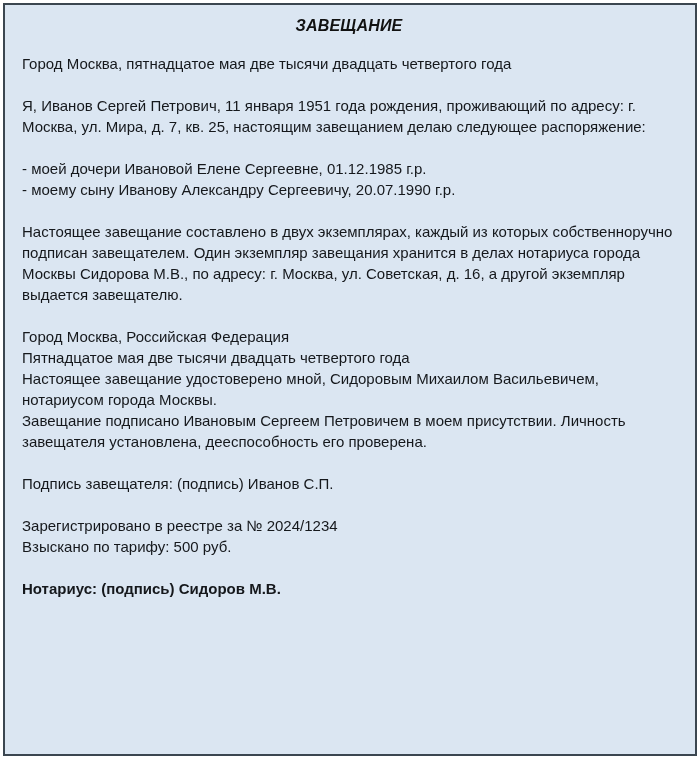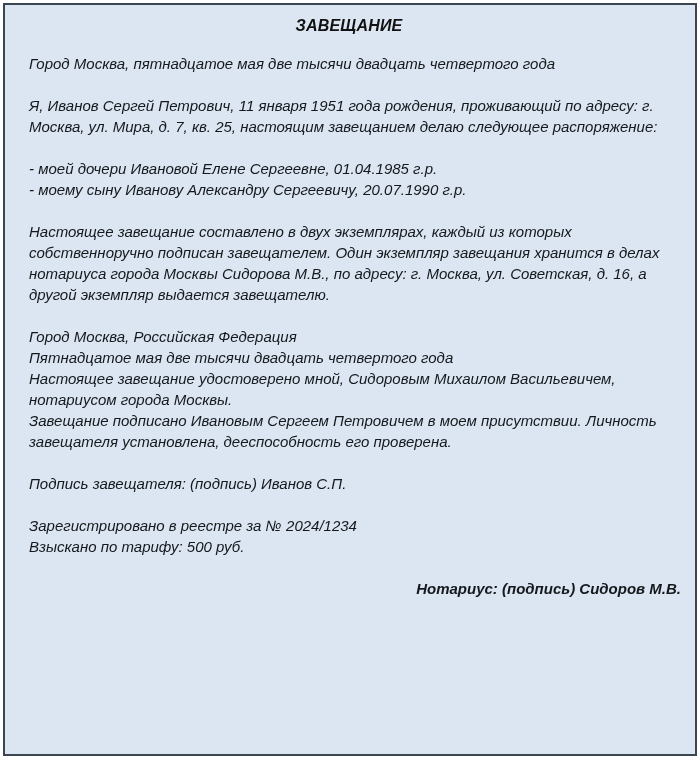--- a/index.html
+++ b/index.html
@@ -31,48 +31,46 @@
   .doc-title {
     text-align: center;
     font-style: italic;
     font-weight: bold;
     font-size: 16px;
     color: #111111;
     margin: 2px 0 18px 0;
     letter-spacing: 0.2px;
   }
   .doc-par {
-    font-style: italic;
     font-size: 15px;
     line-height: 21px;
     color: #15181c;
-    margin: 0 0 21px 12px;
+    margin: 0 0 21px 5px;
     white-space: pre-line;
   }
   .doc-par.bold {
     font-weight: bold;
-    text-align: right;
   }
   .doc-par:last-child {
     margin-bottom: 0;
   }
 </style>
 </head>
 <body>
 
 <div class="page-wrap">
   <div class="will-box">
     <div class="doc-title">ЗАВЕЩАНИЕ</div>
 
     <p class="doc-par">Город Москва, пятнадцатое мая две тысячи двадцать четвертого года</p>
 
     <p class="doc-par">Я, Иванов Сергей Петрович, 11 января 1951 года рождения, проживающий по адресу: г. Москва, ул. Мира, д. 7, кв. 25, настоящим завещанием делаю следующее распоряжение:</p>
 
 
-    <p class="doc-par">- моей дочери Ивановой Елене Сергеевне, 01.04.1985 г.р.
+    <p class="doc-par">- моей дочери Ивановой Елене Сергеевне, 01.12.1985 г.р.
 - моему сыну Иванову Александру Сергеевичу, 20.07.1990 г.р.</p>
 
 
     <p class="doc-par">Настоящее завещание составлено в двух экземплярах, каждый из которых собственноручно подписан завещателем. Один экземпляр завещания хранится в делах нотариуса города Москвы Сидорова М.В., по адресу: г. Москва, ул. Советская, д. 16, а другой экземпляр выдается завещателю.</p>
 
     <p class="doc-par">Город Москва, Российская Федерация
 Пятнадцатое мая две тысячи двадцать четвертого года
 Настоящее завещание удостоверено мной, Сидоровым Михаилом Васильевичем, нотариусом города Москвы.
 Завещание подписано Ивановым Сергеем Петровичем в моем присутствии. Личность завещателя установлена, дееспособность его проверена.</p>
 

